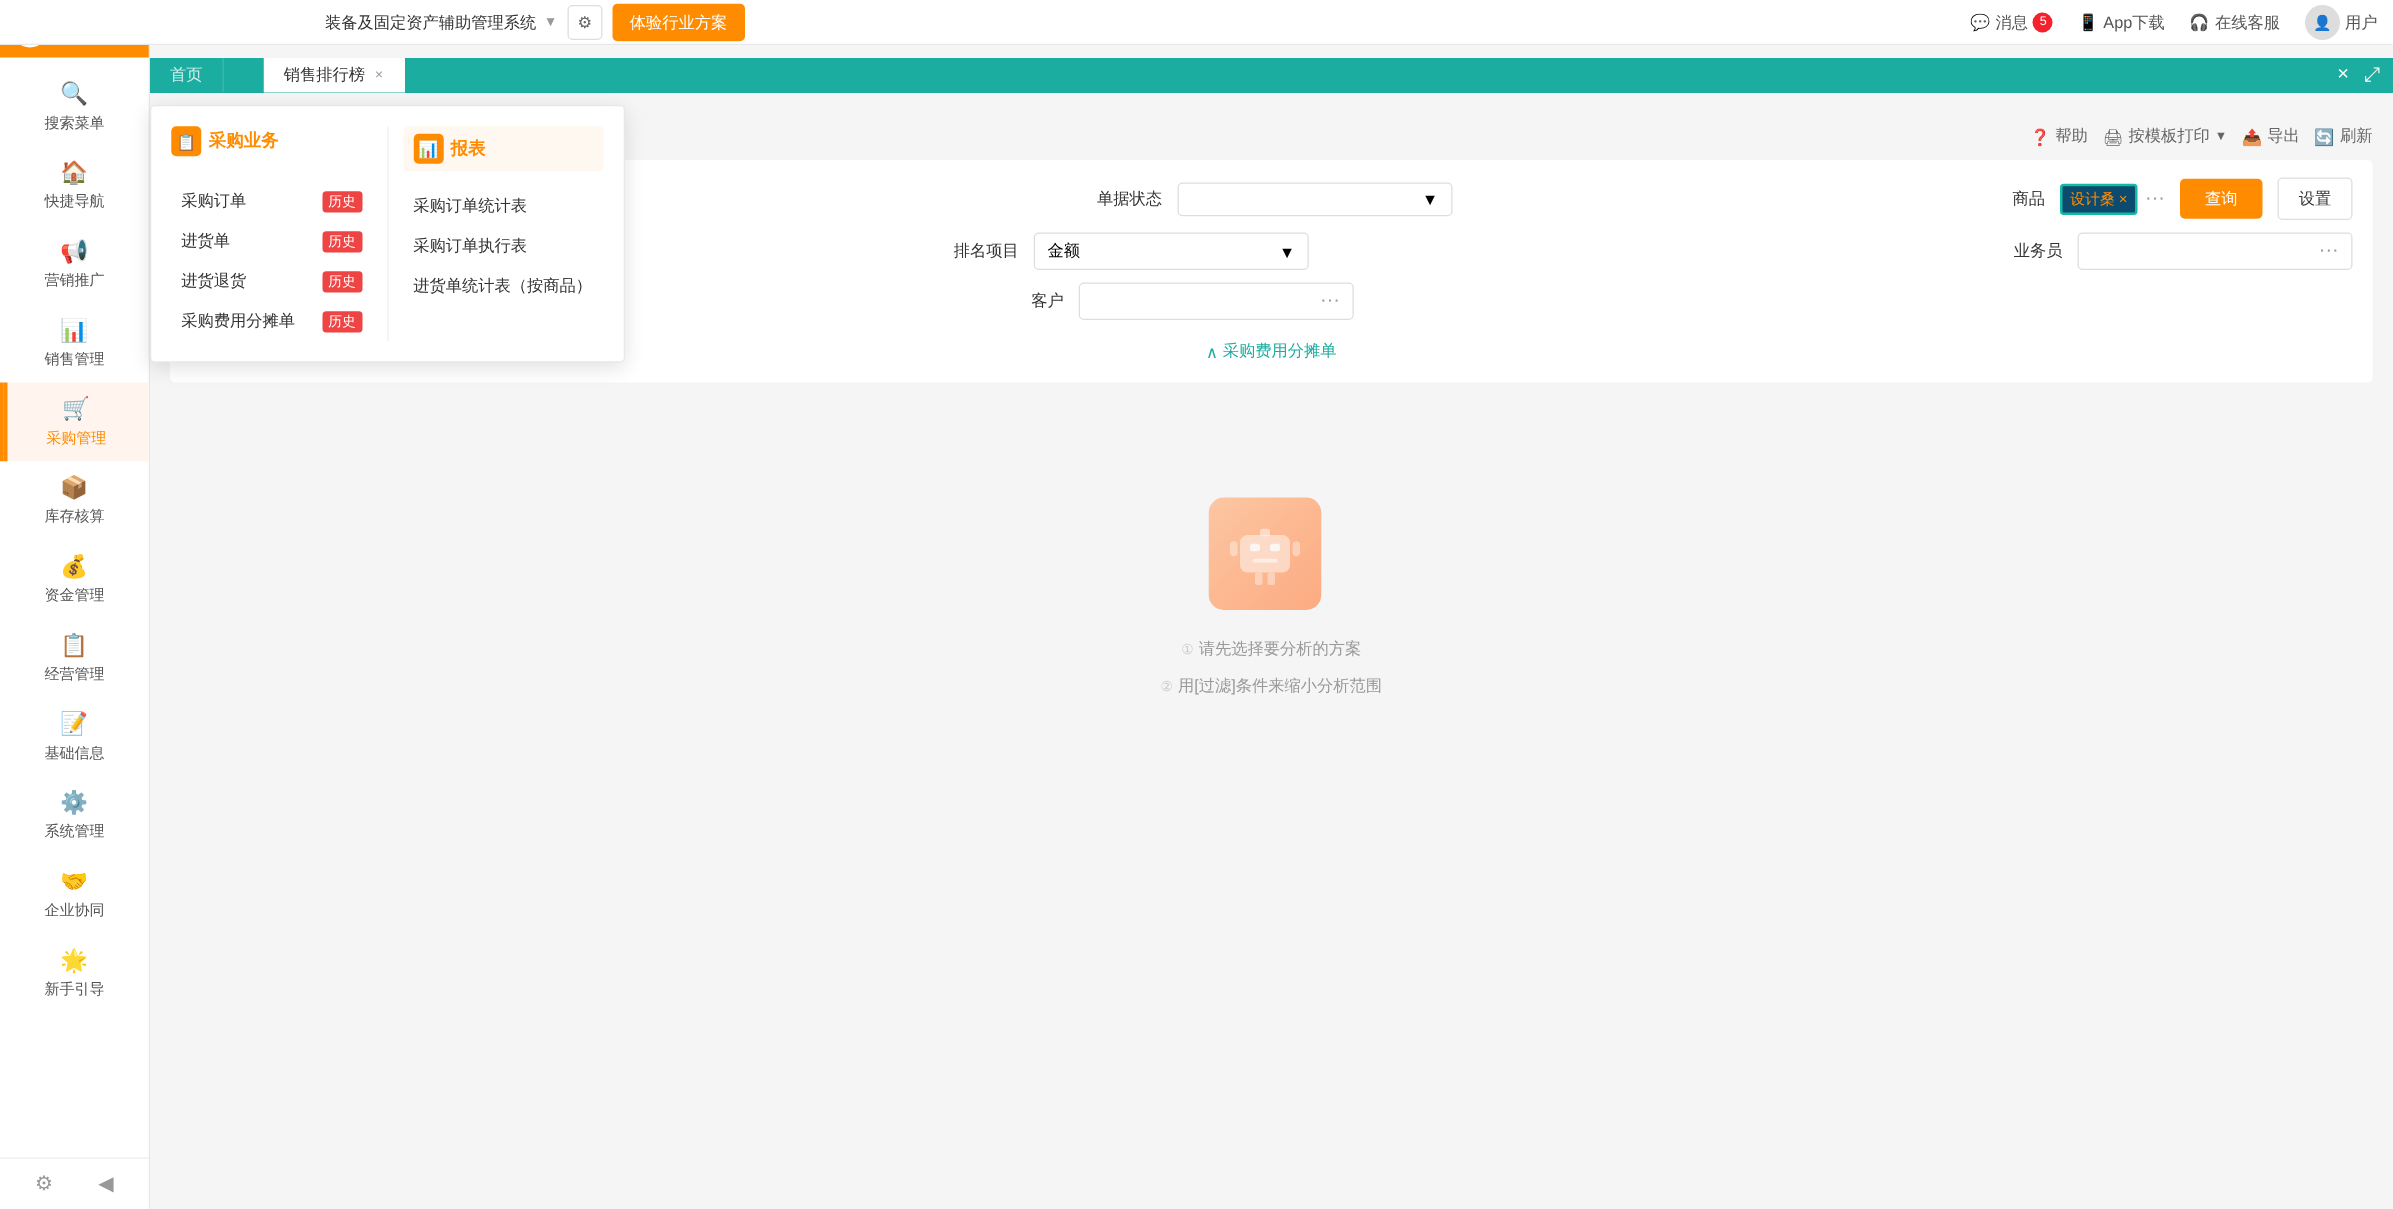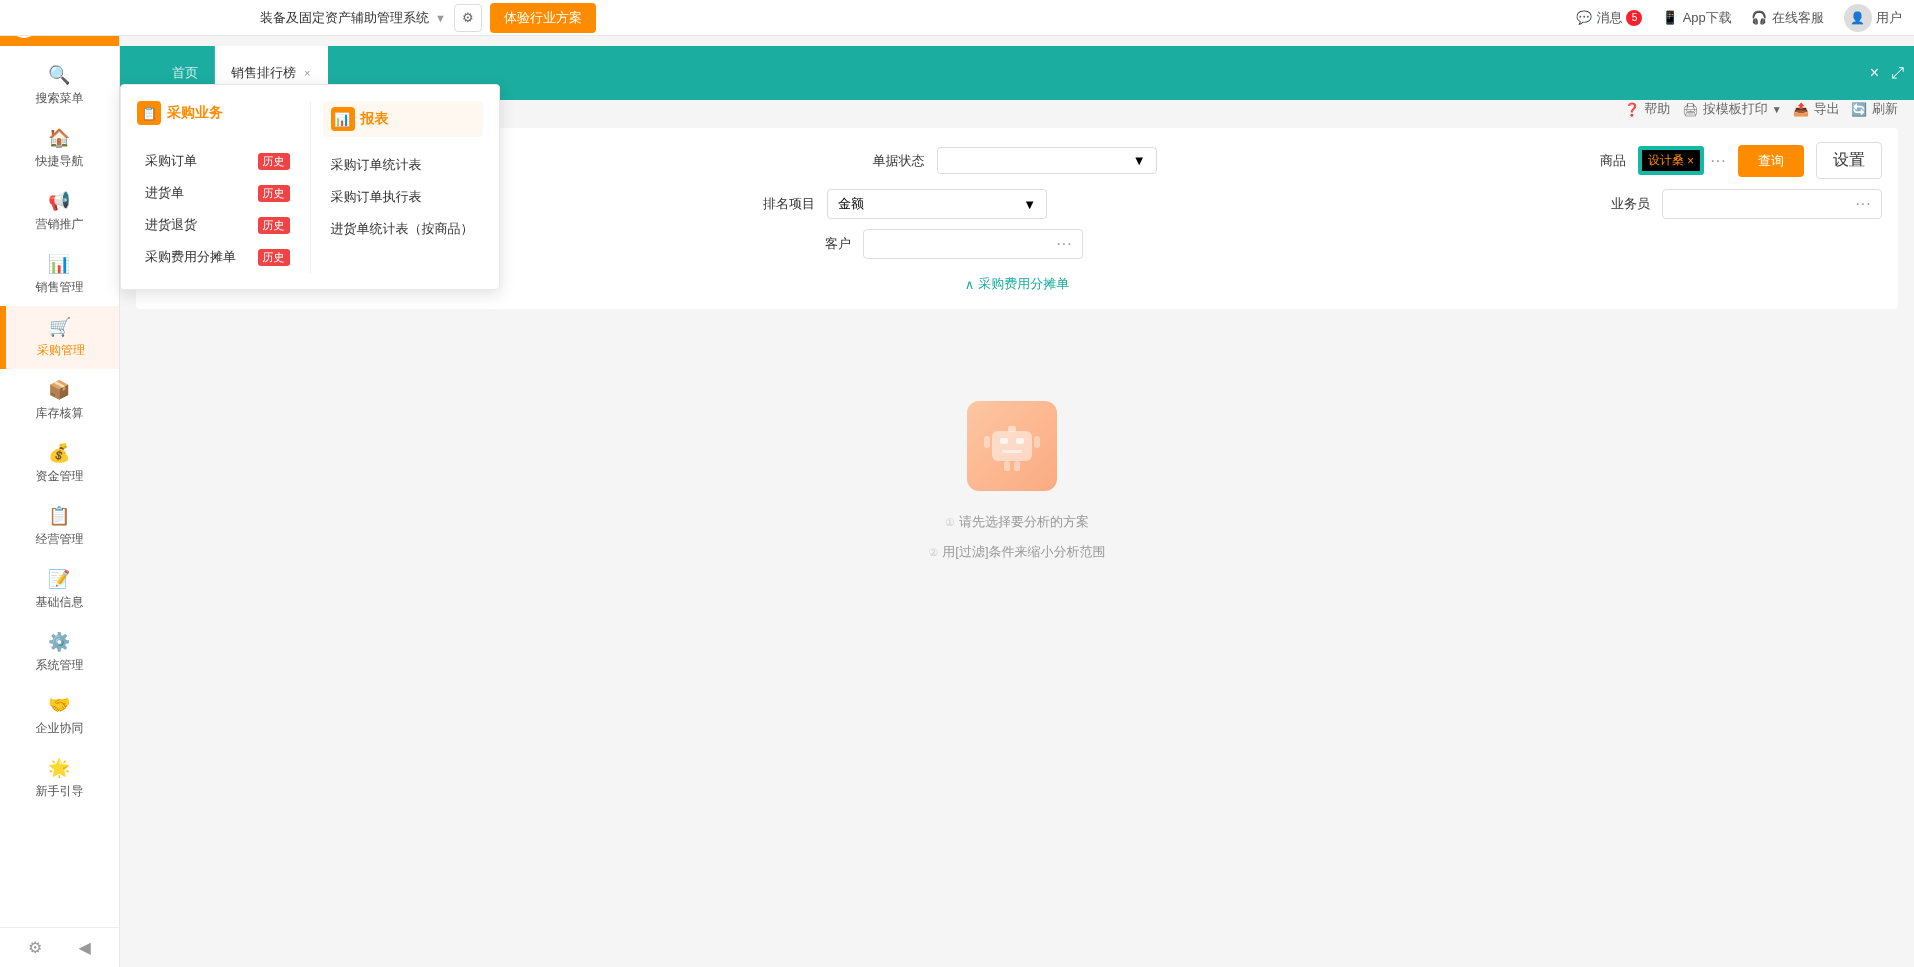--- a/index.html
+++ b/index.html
@@ -68,40 +68,40 @@
       width: 28px; height: 28px;
       background: #ddd; border-radius: 50%;
       display: flex; align-items: center; justify-content: center;
       color: #666; font-size: 12px;
     }
 
     
     .tabbar {
       position: fixed;
       top: 46px; left: 120px; right: 0;
-      height: 54px;
+      height: 28px;
       background: #1bada0;
       display: flex;
       align-items: stretch;
       z-index: 99;
-      padding-left: 36px;
     }
     .tab {
       display: flex; align-items: center;
       padding: 0 16px;
       cursor: pointer;
       font-size: 13px;
       color: rgba(255,255,255,0.8);
       gap: 6px;
       border-right: 1px solid rgba(255,255,255,0.15);
     }
     .tab.active {
       background: #fff;
       color: #333;
       border-right: none;
+      margin-left: 32px;
     }
     .tab-close {
       font-size: 11px;
       color: #999;
       cursor: pointer;
       padding: 2px;
     }
     .tabbar-actions {
       margin-left: auto;
       display: flex; align-items: center;
@@ -199,22 +199,22 @@
     .filter-select {
       border: 1px solid #ddd;
       border-radius: 4px;
       padding: 5px 10px;
       font-size: 13px;
       min-width: 180px;
       display: flex; align-items: center; justify-content: space-between;
       cursor: pointer;
     }
     .filter-tag {
-      background: #000000;
-      border: 4px solid #14b8a6;
+      background: #0c4a6e;
+      border: 2px solid #14b8a6;
       border-radius: 3px;
       color: #ff8c00;
       font-size: 12px;
       padding: 2px 6px;
       display: flex; align-items: center; gap: 3px;
     }
     .filter-tag .tag-close { cursor: pointer; }
     .filter-dots { color: #999; cursor: pointer; font-size: 16px; }
     .filter-collapse {
       display: flex; align-items: center; justify-content: center;
@@ -240,21 +240,21 @@
       cursor: pointer;
       font-size: 13px;
     }
     .btn-settings {
       border: 1px solid #ddd;
       background: #fff;
       color: #333;
       padding: 7px 16px;
       border-radius: 4px;
       cursor: pointer;
-      font-size: 16px;
+      font-size: 13px;
     }
 
     
     .empty-state {
       display: flex; flex-direction: column; align-items: center; justify-content: center;
       padding: 80px 0;
       gap: 12px;
     }
     .empty-icon {
       width: 100px; height: 100px;

